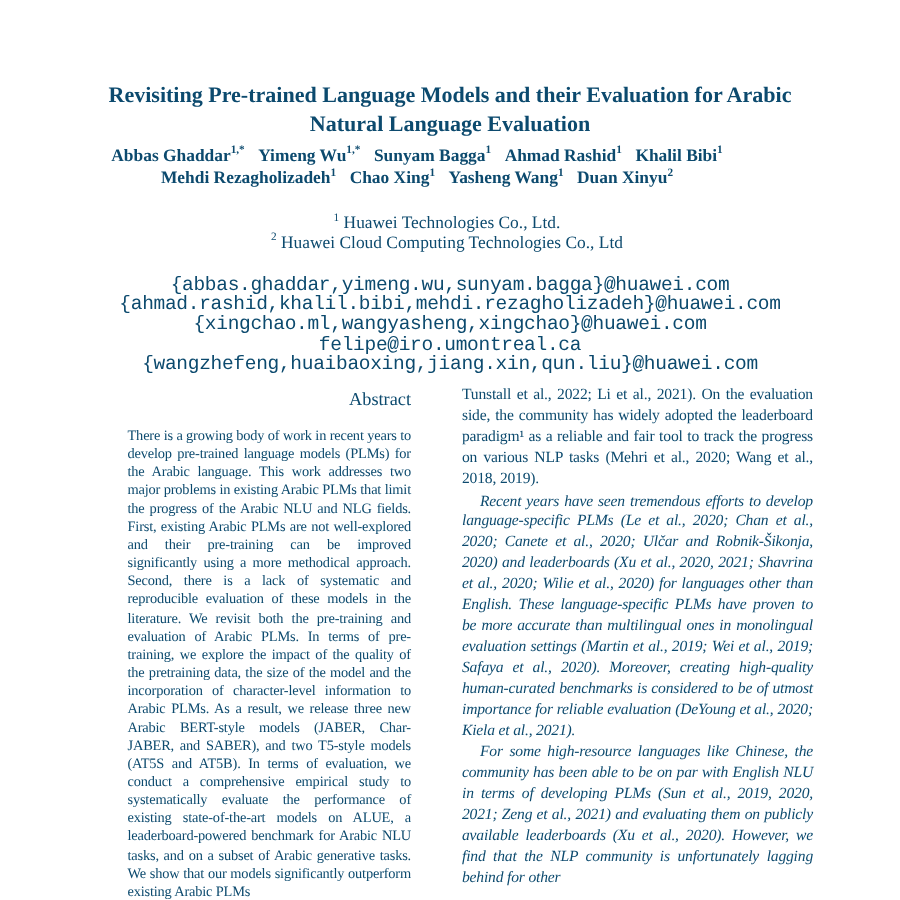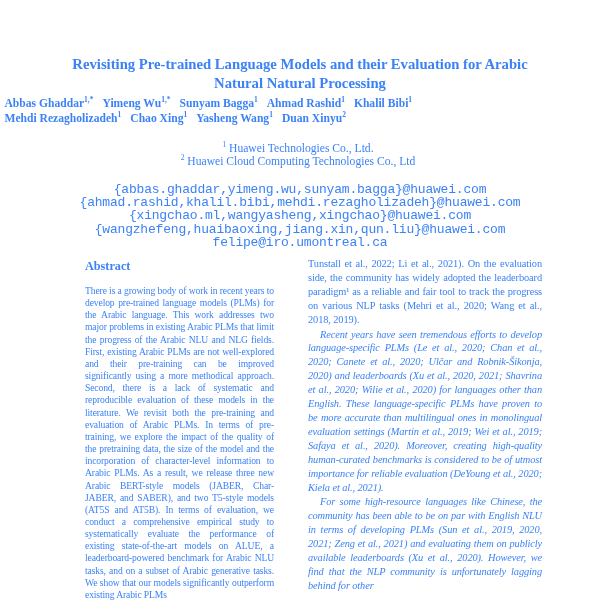--- a/index.html
+++ b/index.html
@@ -5,41 +5,42 @@
   html, body {
     margin: 0;
     padding: 0;
     background: #ffffff;
   }
   .page {
     position: relative;
     width: 600px;
     height: 600px;
     background: #ffffff;
-    color: #3b82f6;
+    color: #0c4a6e;
     font-family: "Liberation Serif", "DejaVu Serif", serif;
     overflow: hidden;
   }
   .title {
     position: absolute;
     top: 55px;
     left: 50%;
     transform: translateX(-50%);
     width: 520px;
     text-align: center;
     font-size: 14.7px;
     font-weight: bold;
     line-height: 18.5px;
     margin: 0;
   }
   .authors {
     position: absolute;
     top: 97px;
     left: 0;
     width: 556px;
+    text-align: center;
     font-size: 11.6px;
     font-weight: bold;
     line-height: 14.6px;
   }
   .author {
     margin: 0 4.5px;
     white-space: nowrap;
   }
   .authors sup, .affils sup {
     font-size: 7.5px;
@@ -65,22 +66,22 @@
     line-height: 13.2px;
     letter-spacing: -0.2px;
   }
   .abstract {
     position: absolute;
     top: 259px;
     left: 85px;
     width: 189px;
   }
   .abstract-heading {
-    text-align: left;
-    font-weight: bold;
+    text-align: right;
+    font-weight: normal;
     font-size: 12.2px;
     margin: 0 0 11px 0;
   }
   .abstract-text {
     font-size: 9.6px;
     line-height: 12.15px;
     text-align: justify;
     letter-spacing: -0.12px;
   }
   .col-right {
@@ -101,39 +102,39 @@
     font-style: italic;
   }
 </style>
 </head>
 <body>
 
 <div class="page">
 
   <h1 class="title" id="title">
       <div>Revisiting Pre-trained Language Models and their Evaluation for Arabic</div>
-      <div>Natural Natural Processing</div>
+      <div>Natural Language Evaluation</div>
     </h1>
 
   <div class="authors" id="authors">
       <div><span class="author">Abbas Ghaddar<sup>1,*</sup></span><span class="author">Yimeng Wu<sup>1,*</sup></span><span class="author">Sunyam Bagga<sup>1</sup></span><span class="author">Ahmad Rashid<sup>1</sup></span><span class="author">Khalil Bibi<sup>1</sup></span></div>
       <div><span class="author">Mehdi Rezagholizadeh<sup>1</sup></span><span class="author">Chao Xing<sup>1</sup></span><span class="author">Yasheng Wang<sup>1</sup></span><span class="author">Duan Xinyu<sup>2</sup></span></div>
     </div>
 
   <div class="affils" id="affils">
       <div><sup>1</sup> Huawei Technologies Co., Ltd.</div>
       <div><sup>2</sup> Huawei Cloud Computing Technologies Co., Ltd</div>
     </div>
 
   <div class="emails" id="emails">
       <div>{abbas.ghaddar,yimeng.wu,sunyam.bagga}@huawei.com</div>
       <div>{ahmad.rashid,khalil.bibi,mehdi.rezagholizadeh}@huawei.com</div>
       <div>{xingchao.ml,wangyasheng,xingchao}@huawei.com</div>
+      <div>felipe@iro.umontreal.ca</div>
       <div>{wangzhefeng,huaibaoxing,jiang.xin,qun.liu}@huawei.com</div>
-      <div>felipe@iro.umontreal.ca</div>
     </div>
 
   <div class="abstract">
     <div class="abstract-heading">Abstract</div>
     <div class="abstract-text">There is a growing body of work in recent years to develop pre-trained language models (PLMs) for the Arabic language. This work addresses two major problems in existing Arabic PLMs that limit the progress of the Arabic NLU and NLG fields. First, existing Arabic PLMs are not well-explored and their pre-training can be improved significantly using a more methodical approach. Second, there is a lack of systematic and reproducible evaluation of these models in the literature. We revisit both the pre-training and evaluation of Arabic PLMs. In terms of pre-training, we explore the impact of the quality of the pretraining data, the size of the model and the incorporation of character-level information to Arabic PLMs. As a result, we release three new Arabic BERT-style models (JABER, Char-JABER, and SABER), and two T5-style models (AT5S and AT5B). In terms of evaluation, we conduct a comprehensive empirical study to systematically evaluate the performance of existing state-of-the-art models on ALUE, a leaderboard-powered benchmark for Arabic NLU tasks, and on a subset of Arabic generative tasks. We show that our models significantly outperform existing Arabic PLMs</div>
   </div>
 
   <div class="col-right" id="rightcol">
       <p>Tunstall et al., 2022; Li et al., 2021). On the evaluation side, the community has widely adopted the leaderboard paradigm¹ as a reliable and fair tool to track the progress on various NLP tasks (Mehri et al., 2020; Wang et al., 2018, 2019).</p>
       <p class="indent">Recent years have seen tremendous efforts to develop language-specific PLMs (Le et al., 2020; Chan et al., 2020; Canete et al., 2020; Ulčar and Robnik-Šikonja, 2020) and leaderboards (Xu et al., 2020, 2021; Shavrina et al., 2020; Wilie et al., 2020) for languages other than English. These language-specific PLMs have proven to be more accurate than multilingual ones in monolingual evaluation settings (Martin et al., 2019; Wei et al., 2019; Safaya et al., 2020). Moreover, creating high-quality human-curated benchmarks is considered to be of utmost importance for reliable evaluation (DeYoung et al., 2020; Kiela et al., 2021).</p>

